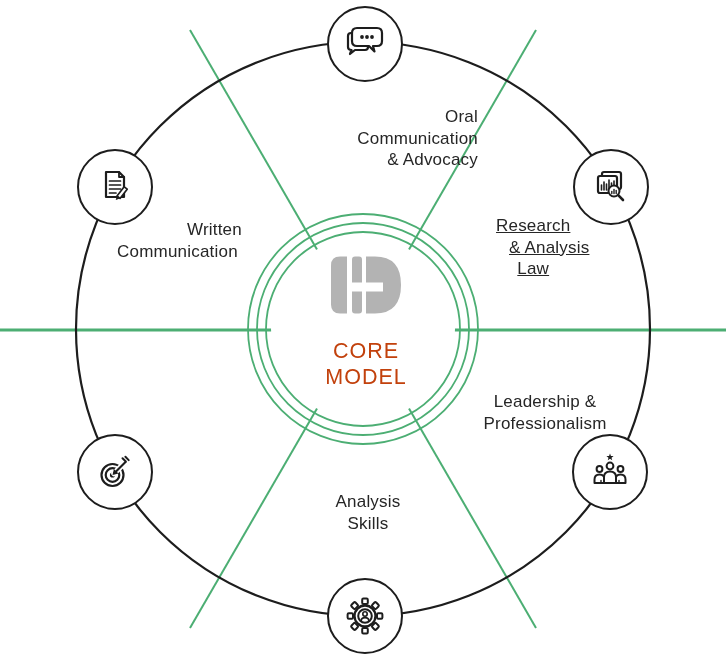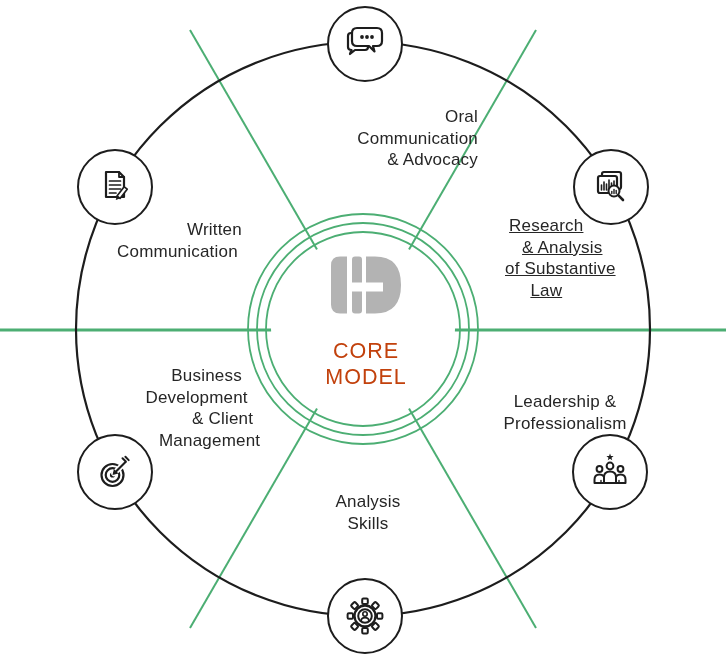--- a/index.html
+++ b/index.html
@@ -33,21 +33,21 @@
   .node-ll{left:77px;top:434px;}
   .node-ul{left:77px;top:149px;}
 
   .label{position:absolute;color:var(--text);font-size:17px;line-height:21.5px;letter-spacing:.2px;text-align:center;}
   .label .ln{white-space:nowrap;}
   .label-oral{left:258px;top:106px;width:220px;text-align:right;}
   .label-research{left:477px;top:215px;text-decoration:underline;}
   .label-research .ln1{margin-left:32px;}
   .label-research .ln2{margin-left:28px;}
   .label-research .ln3{}
-  .label-leadership{left:475px;top:391px;width:180px;text-align:center;}
+  .label-leadership{left:455px;top:391px;width:180px;text-align:center;}
   .label-practice{left:278px;top:491px;width:180px;text-align:center;}
   .label-business{left:133px;top:365px;}
   .label-business .ln0{margin-left:20px;}
   .label-business .ln2{margin-left:52px;}
   .label-business .ln3{margin-left:26px;}
   .label-written{left:113px;top:219px;}
   .label-written .ln0{margin-left:74px;}
 
   .center-logo{position:absolute;left:331px;top:256px;width:70px;height:58px;}
   .center-logo path{fill:var(--logo);}
@@ -178,35 +178,28 @@
   </div>
 
   <div class="label label-oral">
       <div class="ln ln0">Oral</div>
       <div class="ln ln1">Communication</div>
       <div class="ln ln2">&amp; Advocacy</div>
     </div>
   <div class="label label-research">
       <div class="ln ln0">Research</div>
       <div class="ln ln1">&amp; Analysis</div>
-      <div class="ln ln2">of Substantive</div>
       <div class="ln ln3">Law</div>
     </div>
   <div class="label label-leadership">
       <div class="ln ln0">Leadership &amp;</div>
       <div class="ln ln1">Professionalism</div>
     </div>
   <div class="label label-practice">
       <div class="ln ln0">Analysis</div>
       <div class="ln ln1">Skills</div>
     </div>
-  <div class="label label-business">
-      <div class="ln ln0">Business</div>
-      <div class="ln ln1">Development</div>
-      <div class="ln ln2">&amp; Client</div>
-      <div class="ln ln3">Management</div>
-    </div>
   <div class="label label-written">
       <div class="ln ln0">Written</div>
       <div class="ln ln1">Communication</div>
     </div>
 
 </div>
 
 </body></html>

